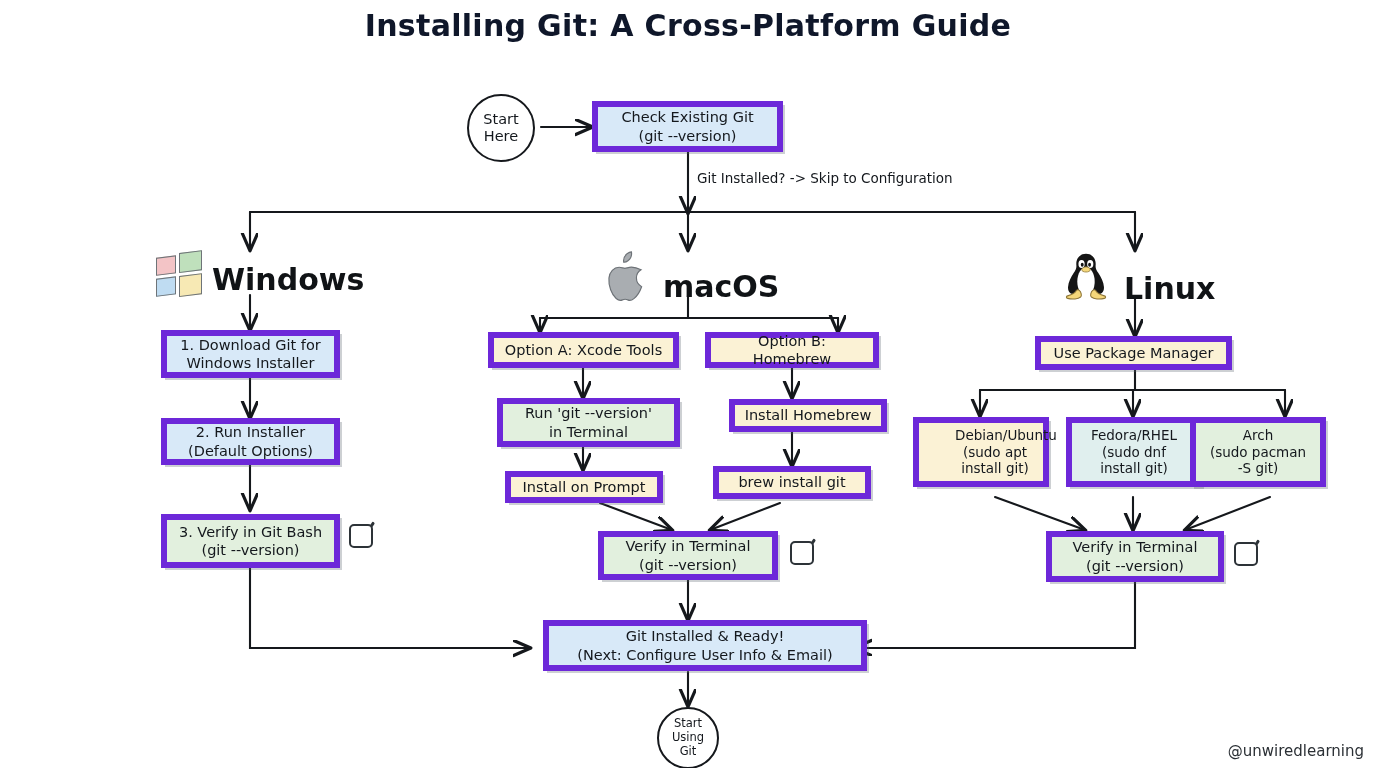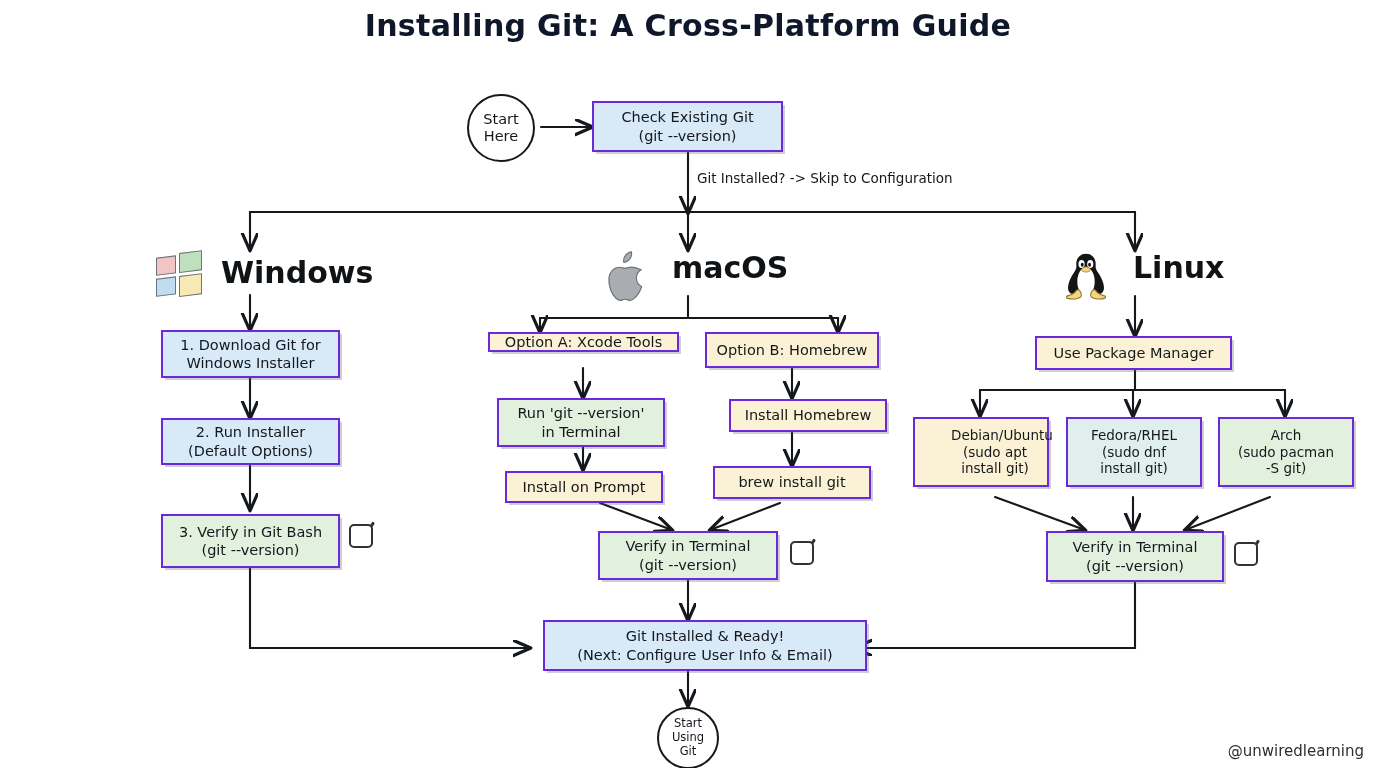--- a/index.html
+++ b/index.html
@@ -24,42 +24,42 @@
     font-family: "DejaVu Sans", sans-serif;
     font-size: 30px; font-weight: 700; color: #0f172a;
     letter-spacing: .3px;
   }
 
   
   .node {
     position: absolute;
     display: flex; align-items: center; justify-content: center;
     text-align: center;
-    border: 2px solid #6d28d9;
+    border: 6px solid #6d28d9;
     font-size: 14.5px;
     line-height: 1.25;
     color: #14181d;
     padding: 4px 8px;
     box-shadow: 3px 3px 0 -1px rgba(90,100,110,.30);
   }
   .node .lbl { display: block; width: 100%; white-space: pre-line; }
   .blue   { background: #d8e9f8; }
   .yellow { background: #fbf2d5; }
   .green  { background: #e2f0de; }
   .mint   { background: #e0efee; }
 
   
   .circ {
     position: absolute; border: 2.5px solid #15181c; border-radius: 50%;
     background: #fff; display: flex; align-items: center; justify-content: center;
     text-align: center; color: #14181d; line-height: 1.2;
   }
 
   
-  .plat { position: absolute; display: flex; align-items: flex-start; gap: 19px; }
+  .plat { position: absolute; display: flex; align-items: flex-end; gap: 10px; }
   .plat .name { font-size: 30px; font-weight: 700; color: #101316; }
 
   
   .winlogo { position: relative; width: 46px; height: 42px; transform: skewY(-7deg); }
   .winlogo i { position: absolute; display: block; border: 1.4px solid #6e7478; }
   .winlogo .p1 { left: 0;    top: 0;    width: 20px; height: 18px; background: #f3c4c6; }
   .winlogo .p2 { left: 23px; top: -2px; width: 23px; height: 20px; background: #bfe0bc; }
   .winlogo .p3 { left: 0;    top: 21px; width: 20px; height: 18px; background: #bfdcf2; }
   .winlogo .p4 { left: 23px; top: 21px; width: 23px; height: 21px; background: #f7e9b4; }
 
@@ -209,28 +209,28 @@
     <span class="lbl">3. Verify in Git Bash
 (git --version)</span>
   </div>
   <div class="badge" style="left:347px;top:521px;">
     <span class="bx"></span>
     <svg viewBox="0 0 30 30" width="30" height="30" xmlns="http://www.w3.org/2000/svg">
       <path d="M6.5 15.5 L12.5 22.5 L26 2.5" fill="none" stroke="#2d3338" stroke-width="3.1" stroke-linecap="round" stroke-linejoin="round"></path>
     </svg>
   </div>
 
-  <div class="node yellow" style="left:488px;top:332px;width:191px;height:20px;">
+  <div class="node yellow" style="left:488px;top:332px;width:191px;height:36px;">
     <span class="lbl">Option A: Xcode Tools</span>
   </div>
   <div class="node yellow" style="left:705px;top:332px;width:174px;height:36px;">
     <span class="lbl">Option B: Homebrew</span>
   </div>
 
-  <div class="node green" style="left:497px;top:398px;width:168px;height:49px;">
+  <div class="node green" style="left:497px;top:398px;width:183px;height:49px;">
     <span class="lbl">Run 'git --version'
 in Terminal</span>
   </div>
   <div class="node yellow" style="left:505px;top:471px;width:158px;height:32px;">
     <span class="lbl">Install on Prompt</span>
   </div>
 
   <div class="node yellow" style="left:713px;top:399px;width:158px;height:33px;margin-left:16px;">
     <span class="lbl">Install Homebrew</span>
   </div>
@@ -256,21 +256,21 @@
   <div class="node yellow" style="left:913px;top:417px;width:136px;height:70px;font-size:13.5px;padding-left:36px;">
     <span class="lbl">Debian/Ubuntu
 (sudo apt
 install git)</span>
   </div>
   <div class="node mint" style="left:1066px;top:417px;width:136px;height:70px;font-size:13.5px;">
     <span class="lbl">Fedora/RHEL
 (sudo dnf
 install git)</span>
   </div>
-  <div class="node green" style="left:1218px;top:417px;width:136px;height:70px;font-size:13.5px;">
+  <div class="node green" style="left:1190px;top:417px;width:136px;height:70px;font-size:13.5px;">
     <span class="lbl">Arch
 (sudo pacman
 -S git)</span>
   </div>
 
   <div class="node green" style="left:1046px;top:531px;width:178px;height:51px;">
     <span class="lbl">Verify in Terminal
 (git --version)</span>
   </div>
   <div class="badge" style="left:1232px;top:539px;">

